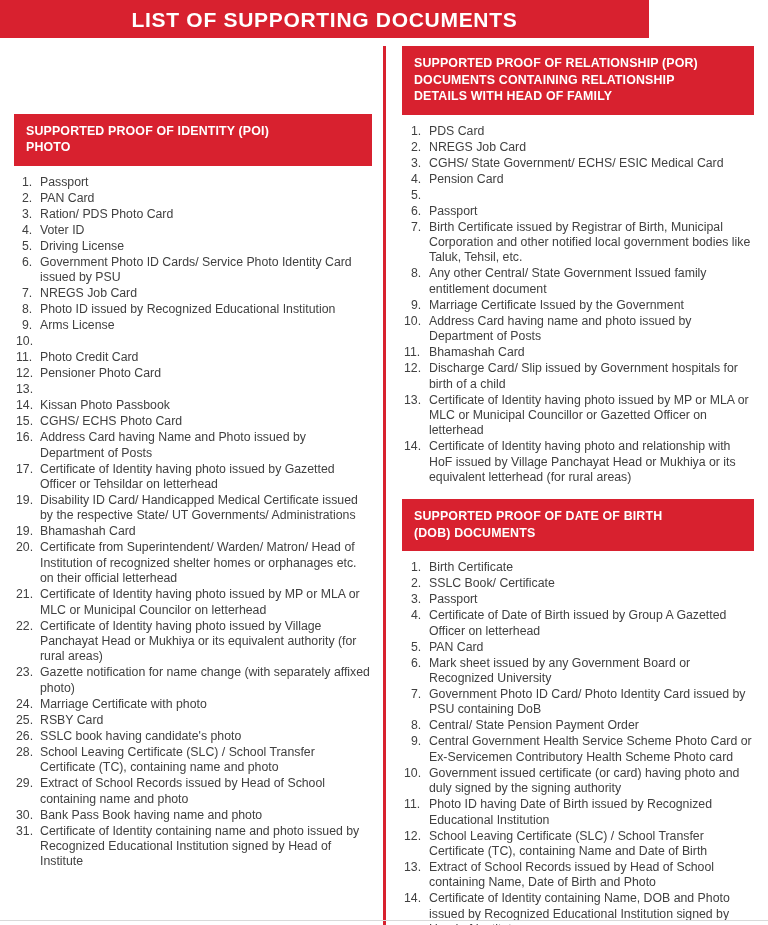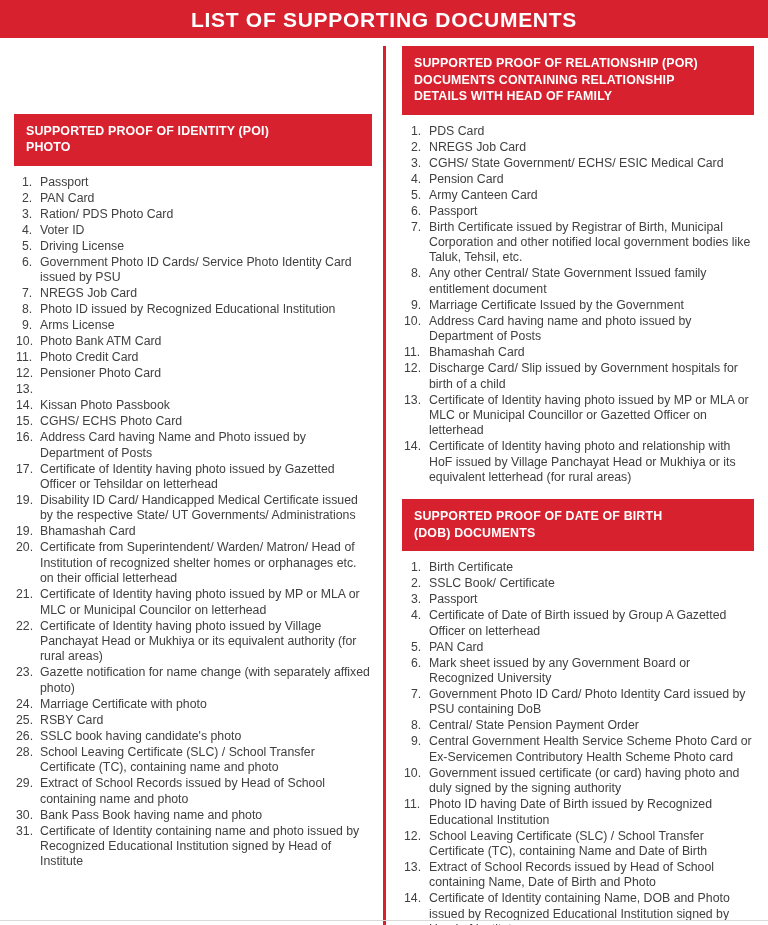--- a/index.html
+++ b/index.html
@@ -19,21 +19,21 @@
   .page {
     width: 768px;
     height: 925px;
     position: relative;
     box-sizing: border-box;
     background: #ffffff;
   }
 
   
   .title-banner {
-    width: 768px;
+    width: 649px;
     height: 38px;
     background: #D8212F;
     display: flex;
     align-items: center;
     justify-content: center;
     box-sizing: border-box;
   }
   .title-banner .title-text {
     color: #ffffff;
     font-size: 21px;
@@ -200,21 +200,20 @@
         <li>
             <span class="num">8.</span>
             <span class="txt">Photo ID issued by Recognized Educational Institution</span>
           </li>
         <li>
             <span class="num">9.</span>
             <span class="txt">Arms License</span>
           </li>
         <li class="n2">
             <span class="num">10.</span>
-            <span class="txt">Photo Bank ATM Card</span>
           </li>
         <li class="n2">
             <span class="num">11.</span>
             <span class="txt">Photo Credit Card</span>
           </li>
         <li class="n2">
             <span class="num">12.</span>
             <span class="txt">Pensioner Photo Card</span>
           </li>
         <li class="n2">
@@ -311,21 +310,20 @@
         <li>
             <span class="num">3.</span>
             <span class="txt">CGHS/ State Government/ ECHS/ ESIC Medical Card</span>
           </li>
         <li>
             <span class="num">4.</span>
             <span class="txt">Pension Card</span>
           </li>
         <li>
             <span class="num">5.</span>
-            <span class="txt">Army Canteen Card</span>
           </li>
         <li>
             <span class="num">6.</span>
             <span class="txt">Passport</span>
           </li>
         <li>
             <span class="num">7.</span>
             <span class="txt">Birth Certificate issued by Registrar of Birth, Municipal Corporation and other notified local government bodies like Taluk, Tehsil, etc.</span>
           </li>
         <li>

